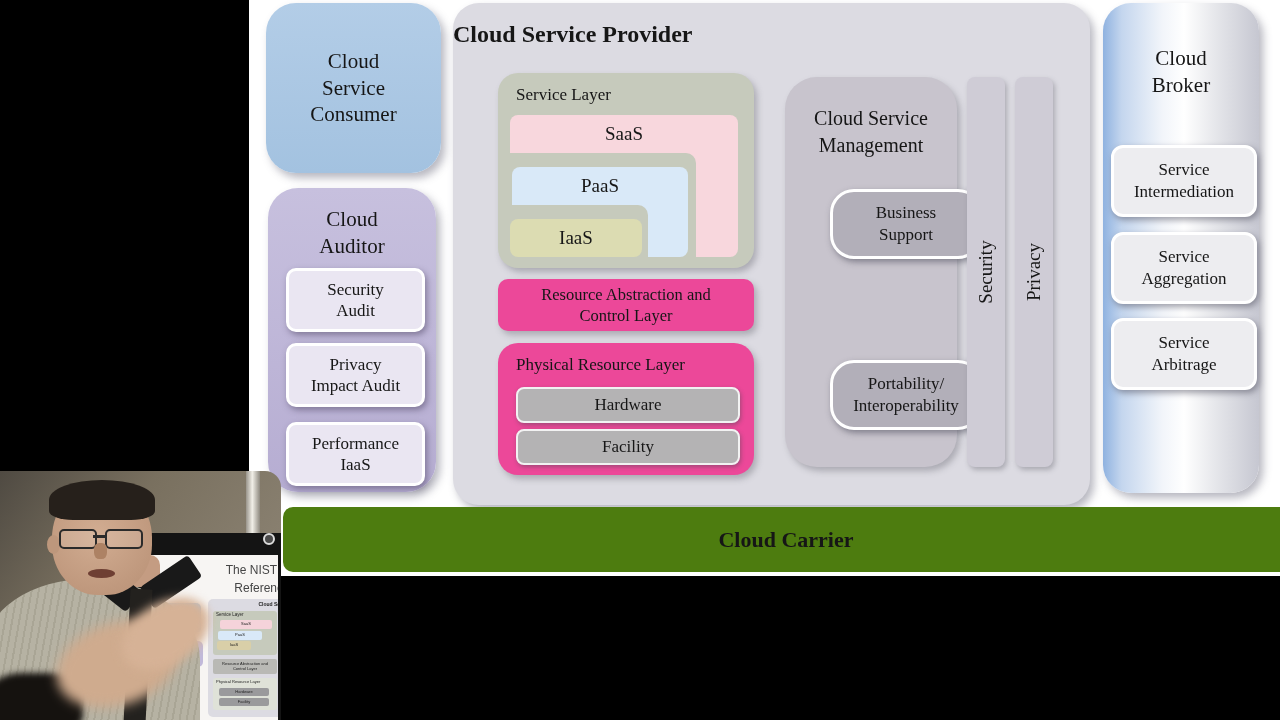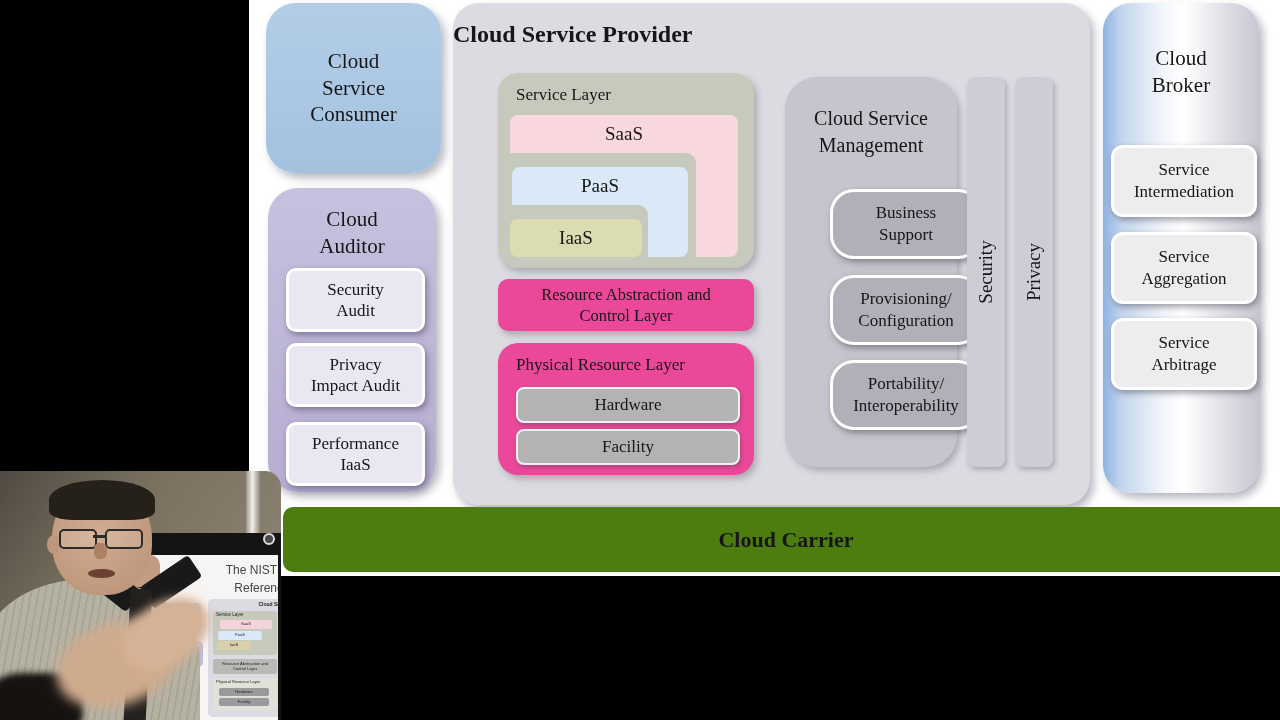--- a/index.html
+++ b/index.html
@@ -153,22 +153,20 @@
         <div class="abs" style="left:18px;top:12px;font-size:17px">Physical Resource Layer</div>
         <div class="abs ctr hw-item" style="top:44px">Hardware</div>
         <div class="abs ctr hw-item" style="top:86px">Facility</div>
       </div>
 
       <div id="mgmt" class="abs">
         <div id="mgmt-title" class="abs pre">Cloud Service
 Management</div>
         <div class="abs ctr mgmt-item pre" style="top:112px">Business
 Support</div>
-        <div class="abs ctr mgmt-item pre" style="top:198px">Provisioning/
-Configuration</div>
         <div class="abs ctr mgmt-item pre" style="top:283px">Portability/
 Interoperability</div>
       </div>
 
       <div class="abs ctr vbar" style="left:514px">
         <span class="vtext">Security</span>
       </div>
       <div class="abs ctr vbar" style="left:562px">
         <span class="vtext">Privacy</span>
       </div>

